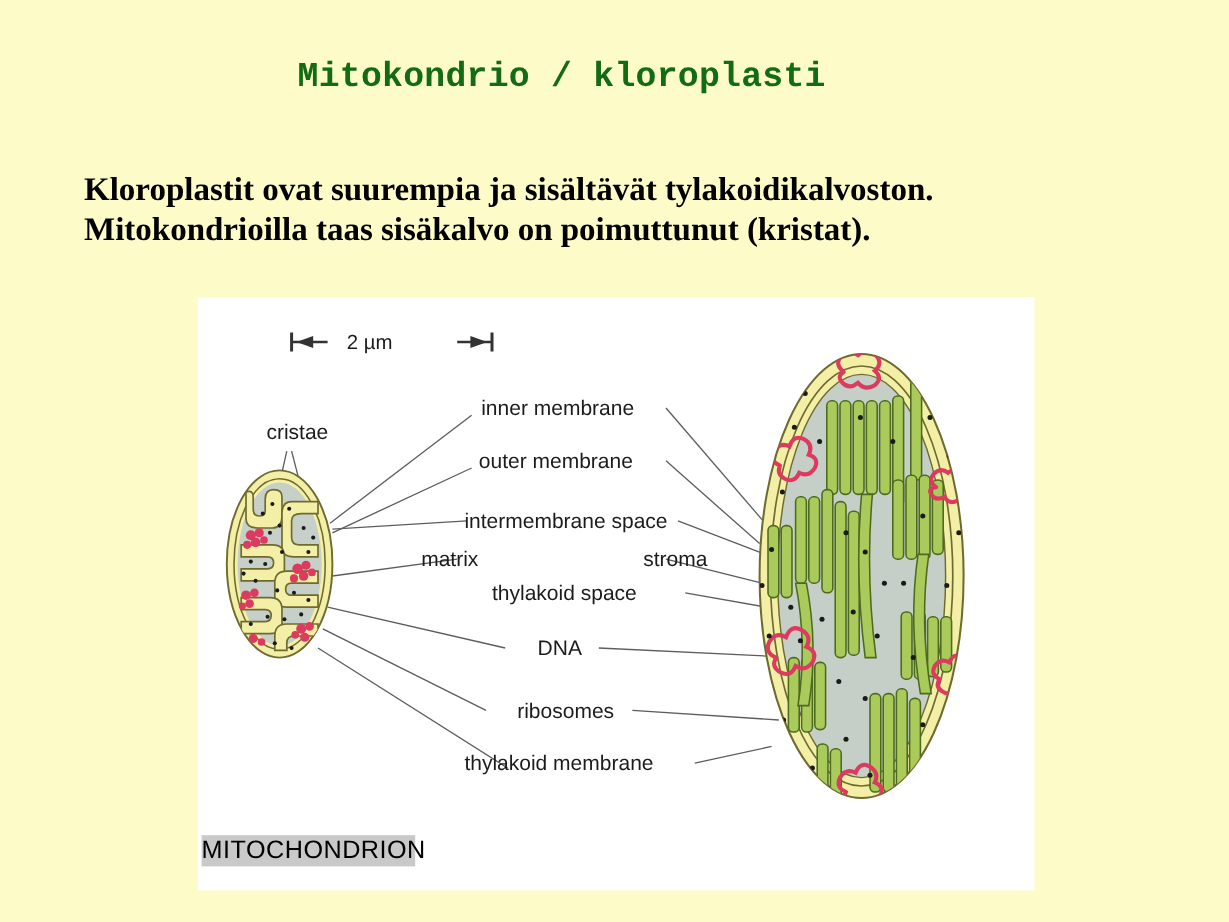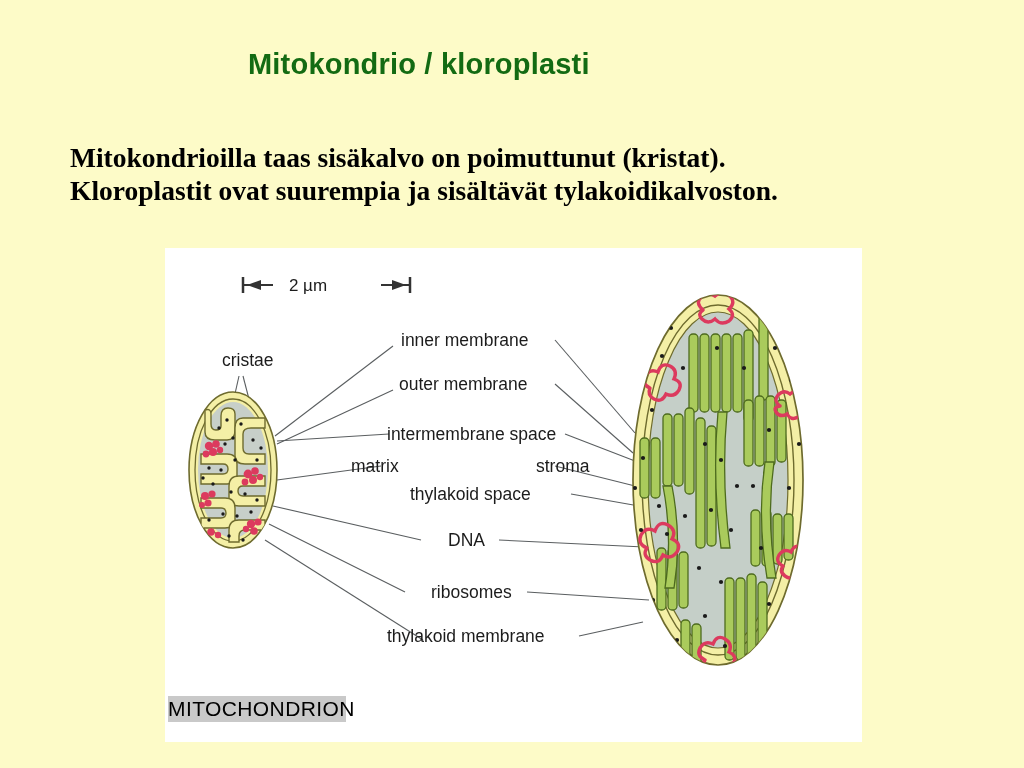--- a/index.html
+++ b/index.html
@@ -18,21 +18,21 @@
     position: absolute;
     left: 0; top: 0;
     width: 1024px;
     height: 768px;
     background: #FDFBC8;
   }
   #slide-title {
     position: absolute;
     left: 248px;
     top: 48px;
-    font-family: Liberation Sans, sans-serif;
+    font-family: Liberation Mono, monospace;
     font-weight: bold;
     font-size: 29px;
     color: #136B13;
     letter-spacing: 0.2px;
     white-space: nowrap;
   }
   #body-text {
     position: absolute;
     left: 70px;
     top: 141px;
@@ -72,22 +72,22 @@
   #caption-chloroplast   { left: 500px; top: 448px; width: 162px; }
 </style>
 </head>
 <body>
 
 <div id="slide">
 
   <div id="slide-title">Mitokondrio / kloroplasti</div>
 
   <div id="body-text">
+    <span class="line">Kloroplastit ovat suurempia ja sisältävät tylakoidikalvoston.</span>
     <span class="line">Mitokondrioilla taas sisäkalvo on poimuttunut (kristat).</span>
-    <span class="line">Kloroplastit ovat suurempia ja sisältävät tylakoidikalvoston.</span>
   </div>
 
   <div id="figure-panel">
 
     <svg id="figure-svg" width="697" height="494" viewBox="0 0 697 494" xmlns="http://www.w3.org/2000/svg">
 
       <defs>
         <clipPath id="mitoClip">
           <ellipse cx="68" cy="222" rx="44" ry="78"></ellipse>
         </clipPath>

